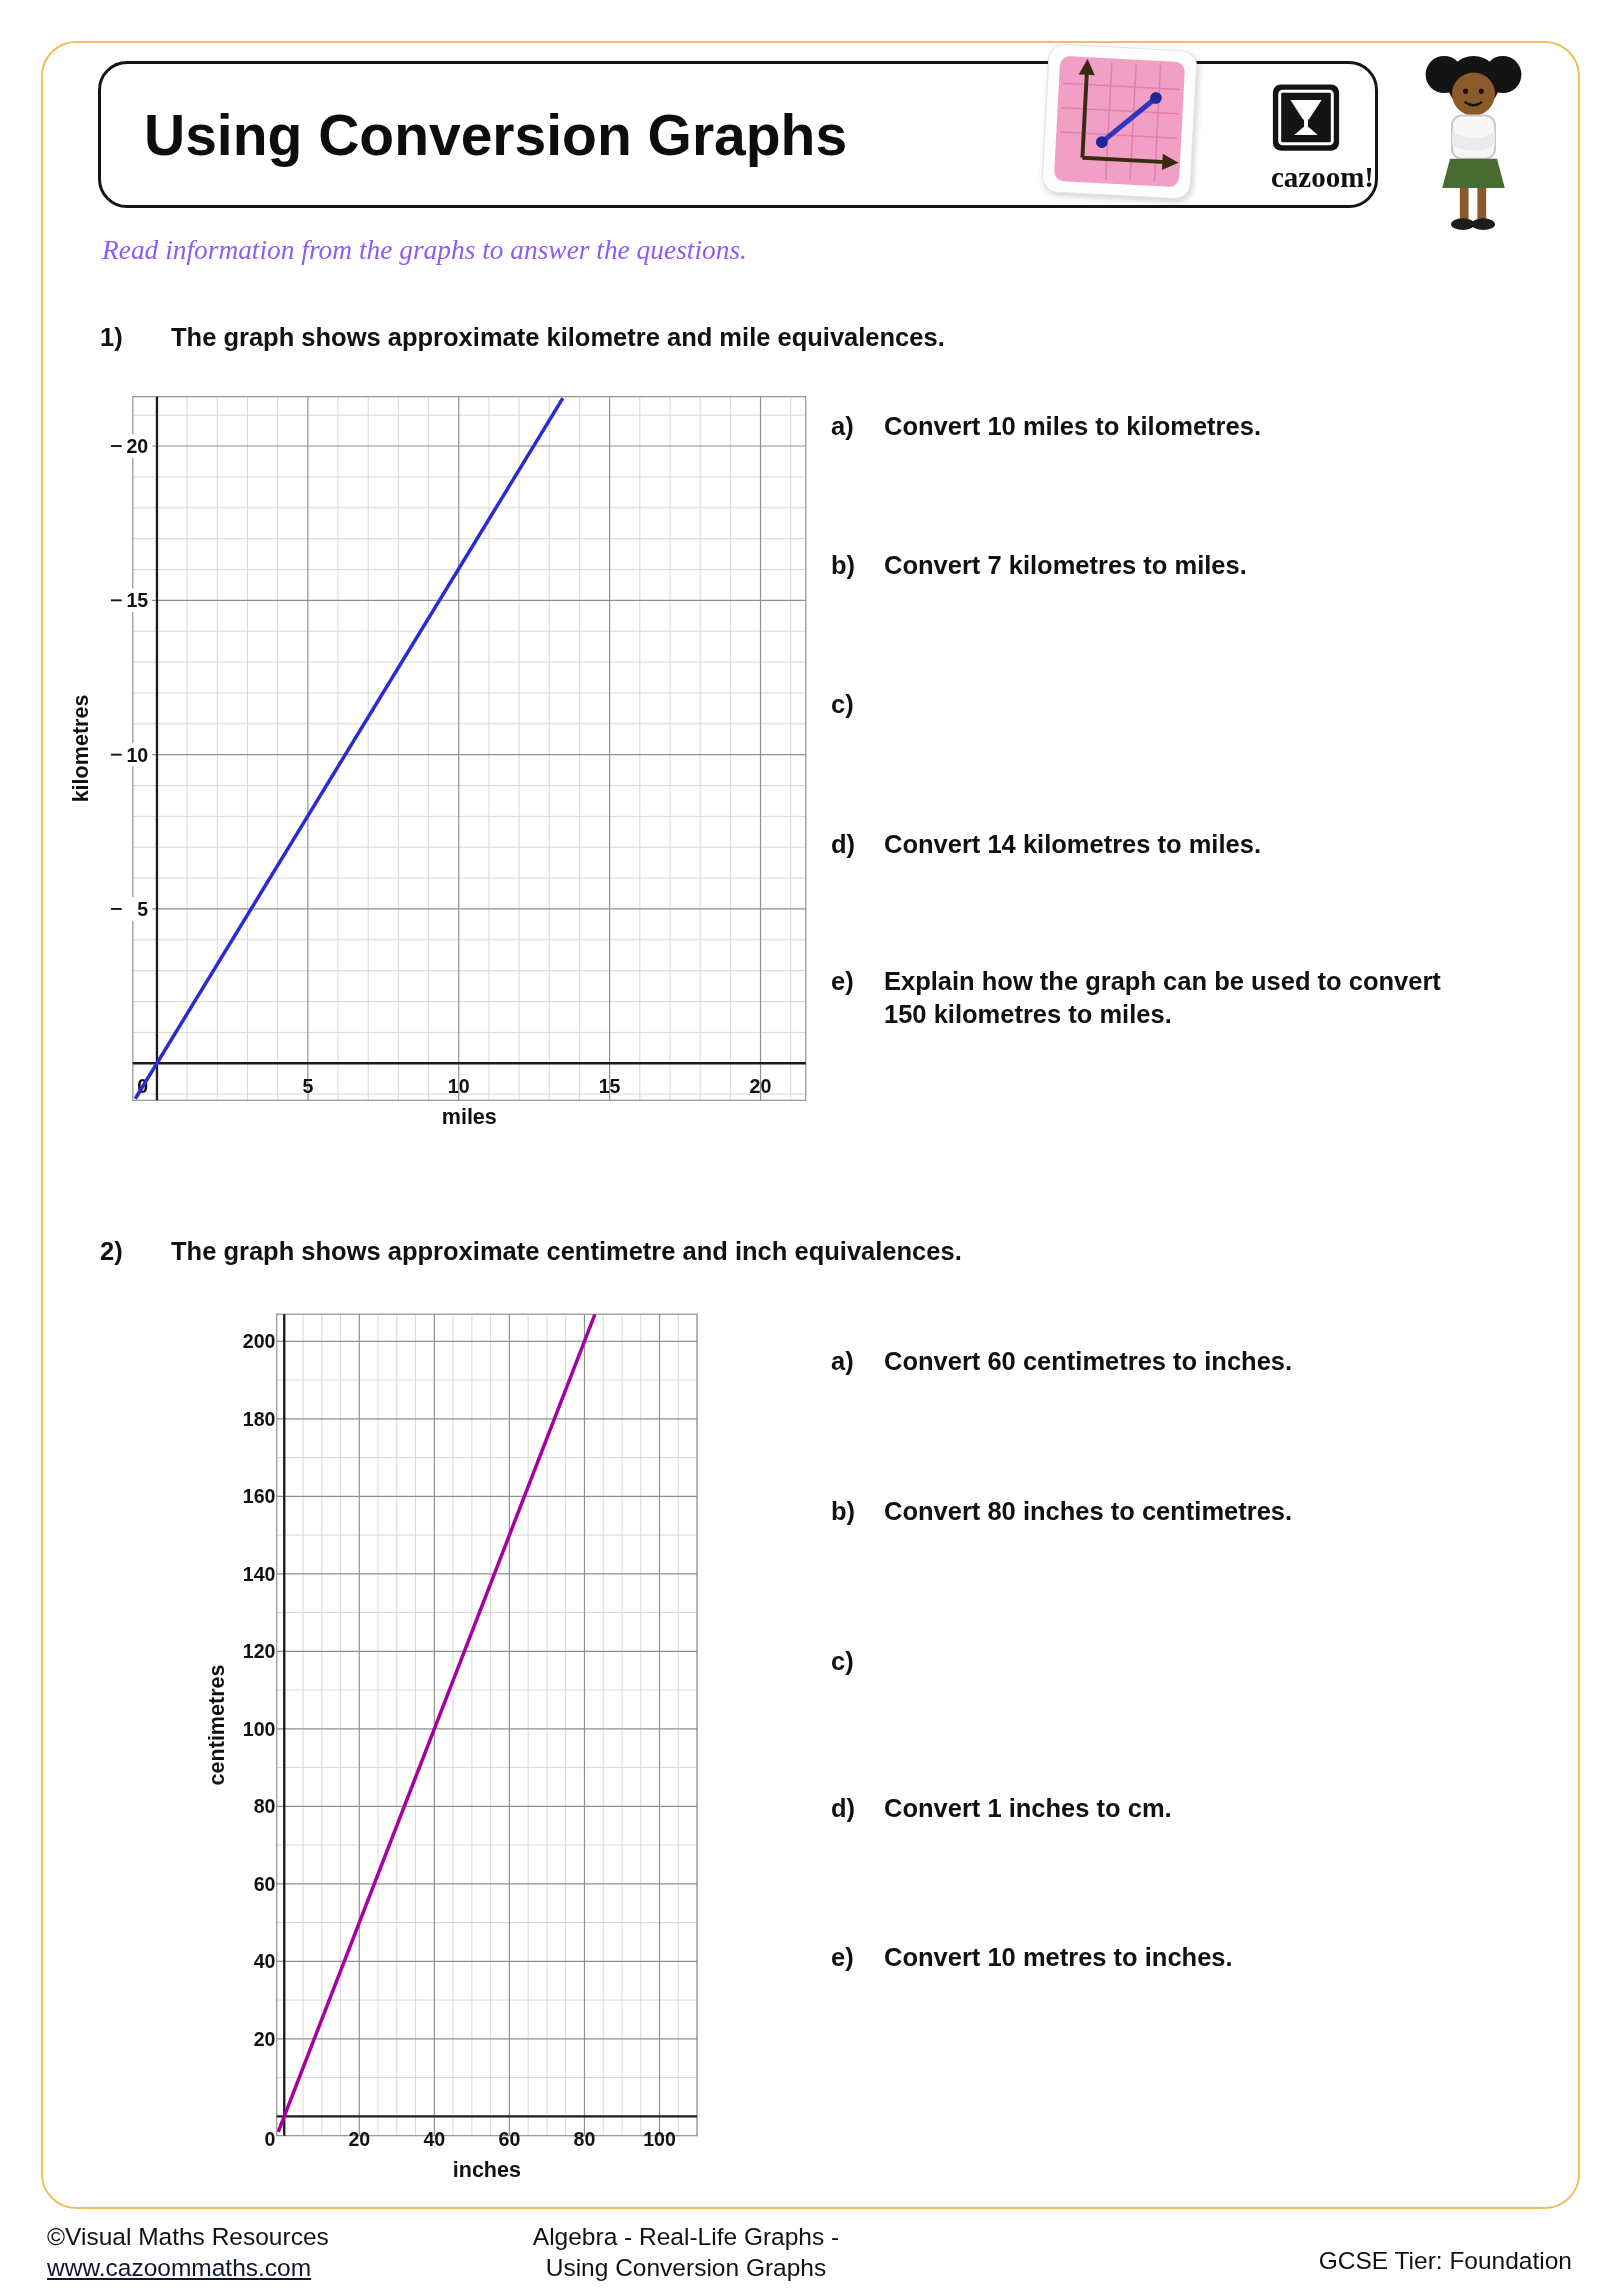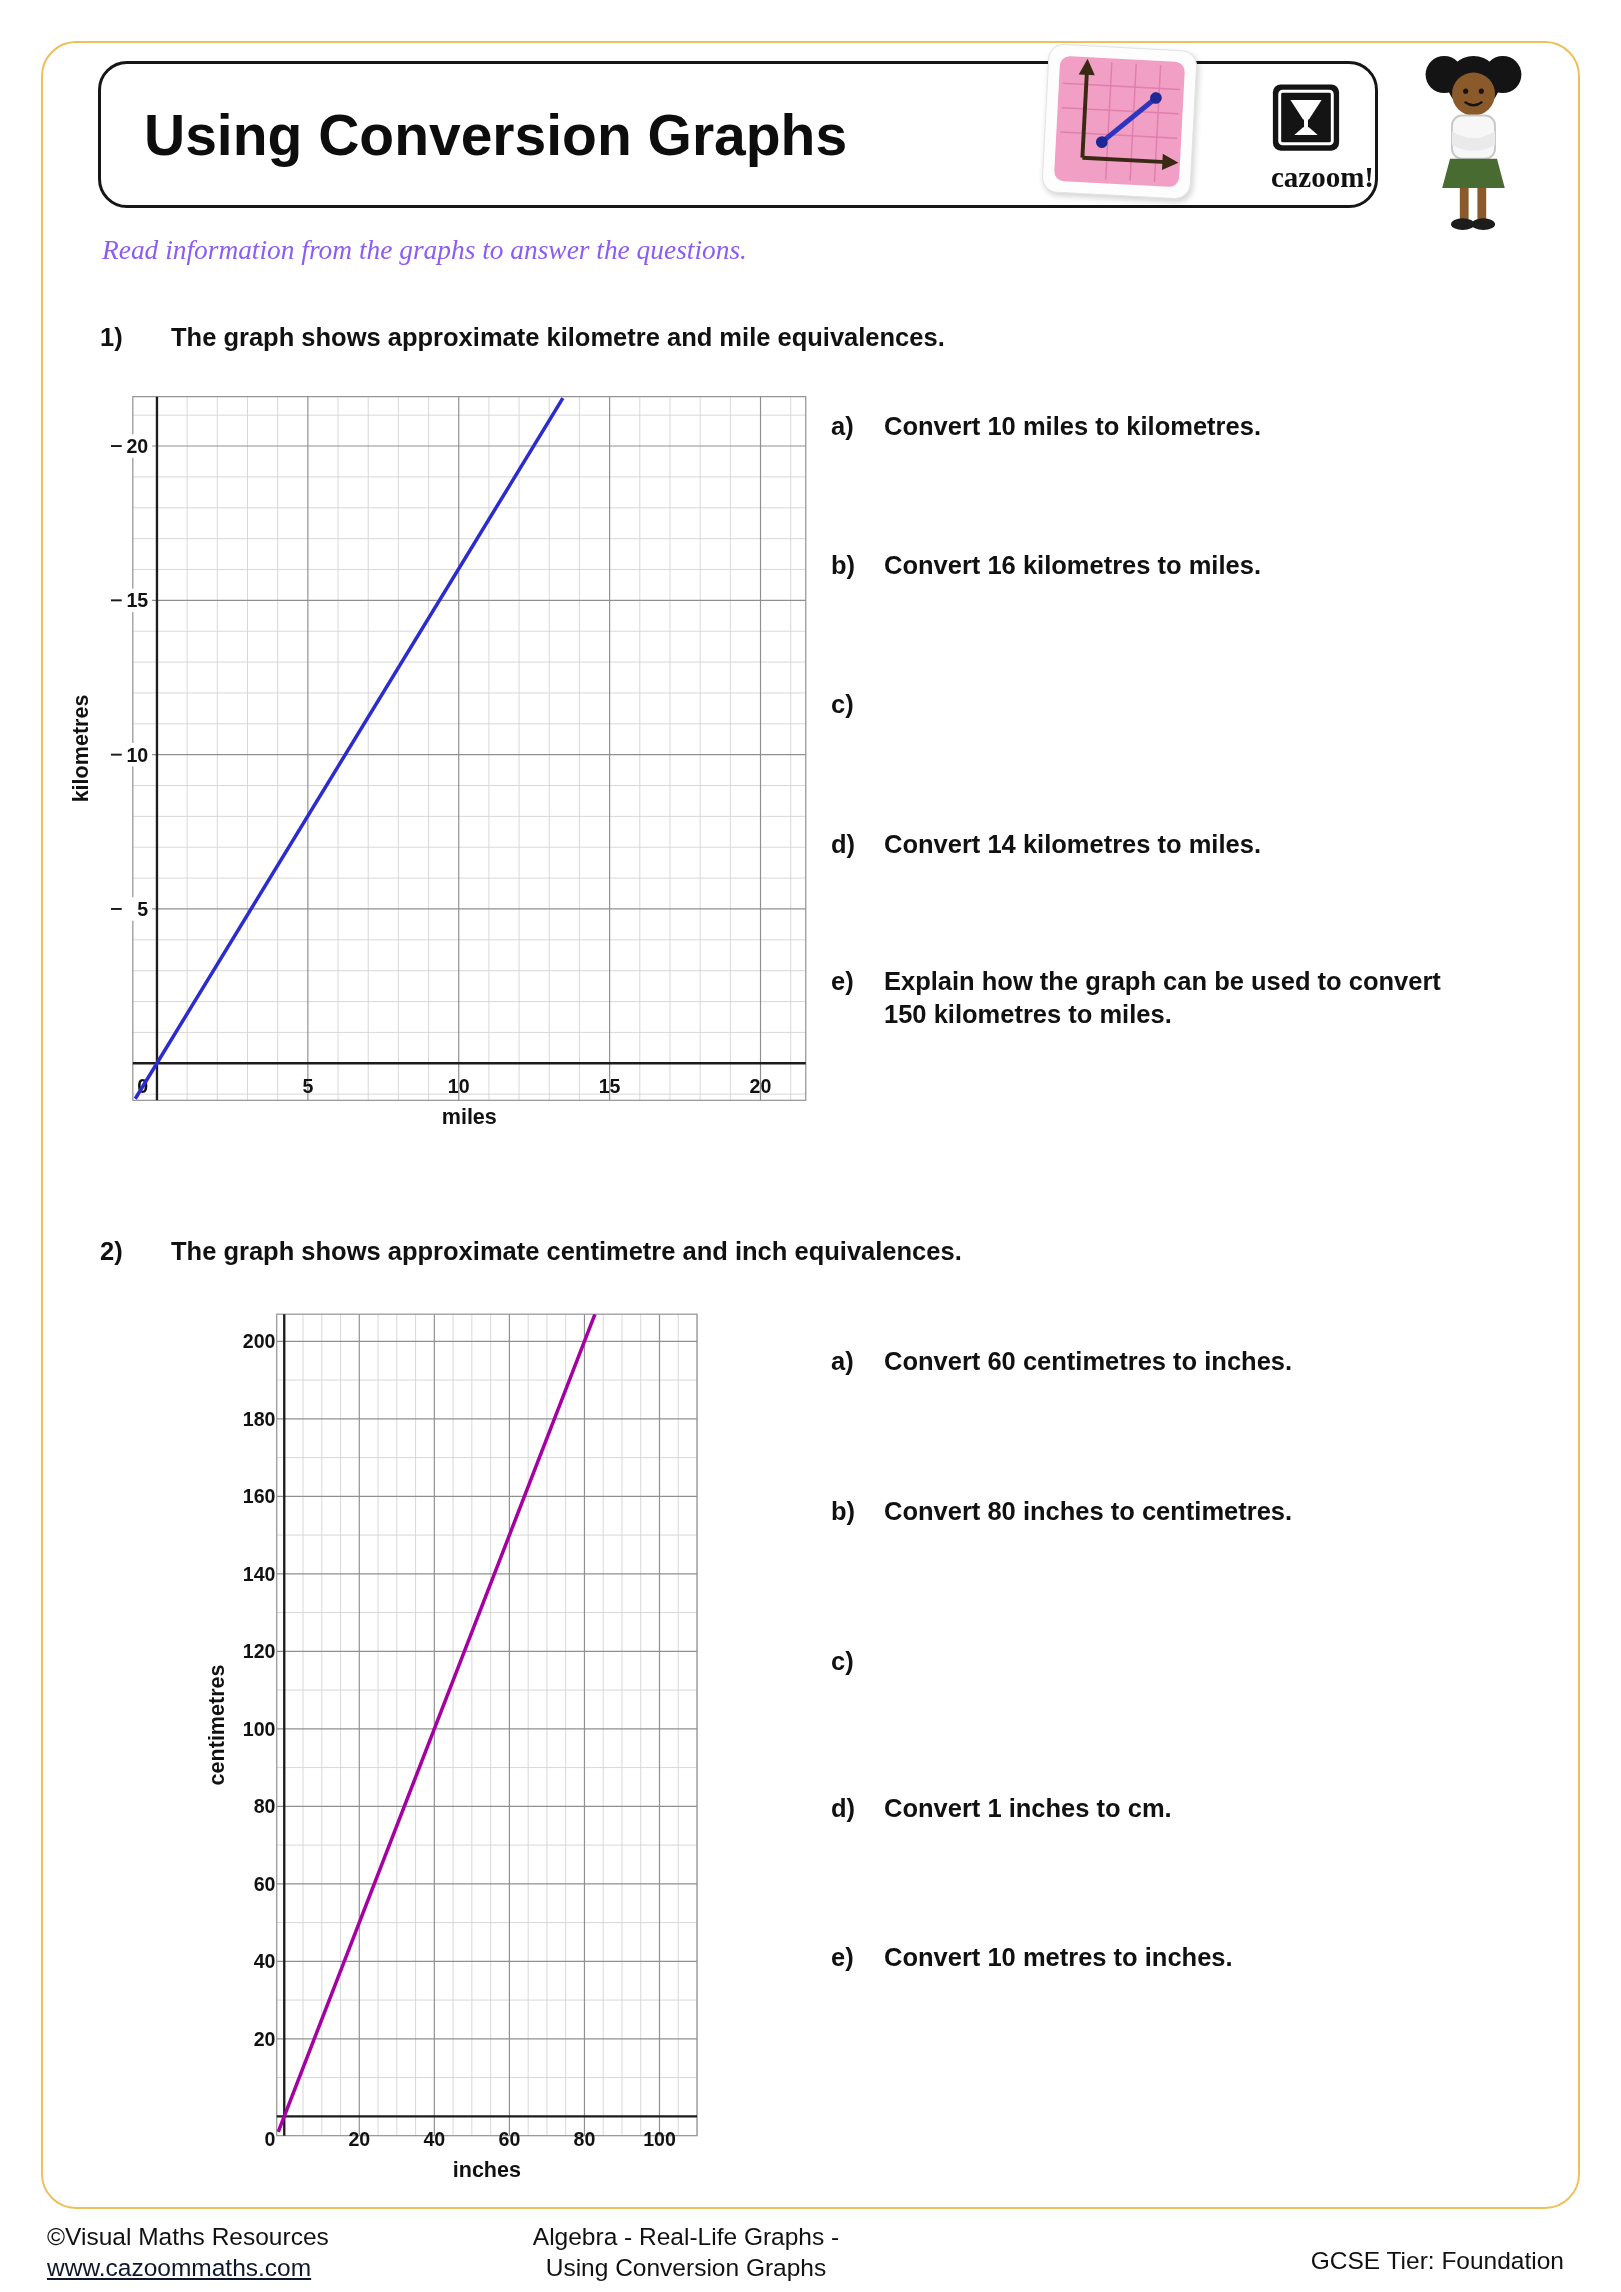--- a/index.html
+++ b/index.html
@@ -50,21 +50,21 @@
   .part .plabel{width:53px;flex:none;}
   .part .ptext{width:568px;}
   #p1a{top:410px}#p1b{top:549px}#p1c{top:688px}#p1d{top:828px}#p1e{top:965px}
   #p2a{top:1345px}#p2b{top:1495px}#p2c{top:1645px}#p2d{top:1792px}#p2e{top:1941px}
   .footer-left{position:absolute;left:47px;top:2221px;font-size:24.5px;line-height:31px;}
   .footer-left a{color:#0f172a;text-decoration:underline;}
   .footer-center{
     position:absolute;left:686px;top:2221px;transform:translateX(-50%);
     text-align:center;font-size:24.5px;line-height:31px;
   }
-  .footer-right{position:absolute;right:57px;top:2247px;font-size:24.5px;margin-left:14px;}
+  .footer-right{position:absolute;right:49px;top:2247px;font-size:24.5px;margin-left:14px;}
 </style>
 </head>
 <body>
 
 <div>
 
   <div class="outer-border"></div>
 
   <div class="header-box">
     <h1 class="page-title">Using Conversion Graphs</h1>
@@ -202,21 +202,21 @@
         <text x="418.78000000000003" y="757" text-anchor="middle" font-size="22" font-weight="bold">miles</text>
         <text x="30" y="373.69999999999993" text-anchor="middle" font-size="22" font-weight="bold" transform="rotate(-90 30 373.69999999999993)">kilometres</text>
       </svg></div>
 
   <div class="part" id="p1a">
     <span class="plabel">a)</span>
     <span class="ptext">Convert 10 miles to kilometres.</span>
   </div>
   <div class="part" id="p1b">
     <span class="plabel">b)</span>
-    <span class="ptext">Convert 16 kilometres to miles.</span>
+    <span class="ptext">Convert 7 kilometres to miles.</span>
   </div>
   <div class="part" id="p1c">
     <span class="plabel">c)</span>
   </div>
   <div class="part" id="p1d">
     <span class="plabel">d)</span>
     <span class="ptext">Convert 14 kilometres to miles.</span>
   </div>
   <div class="part" id="p1e">
     <span class="plabel">e)</span>

